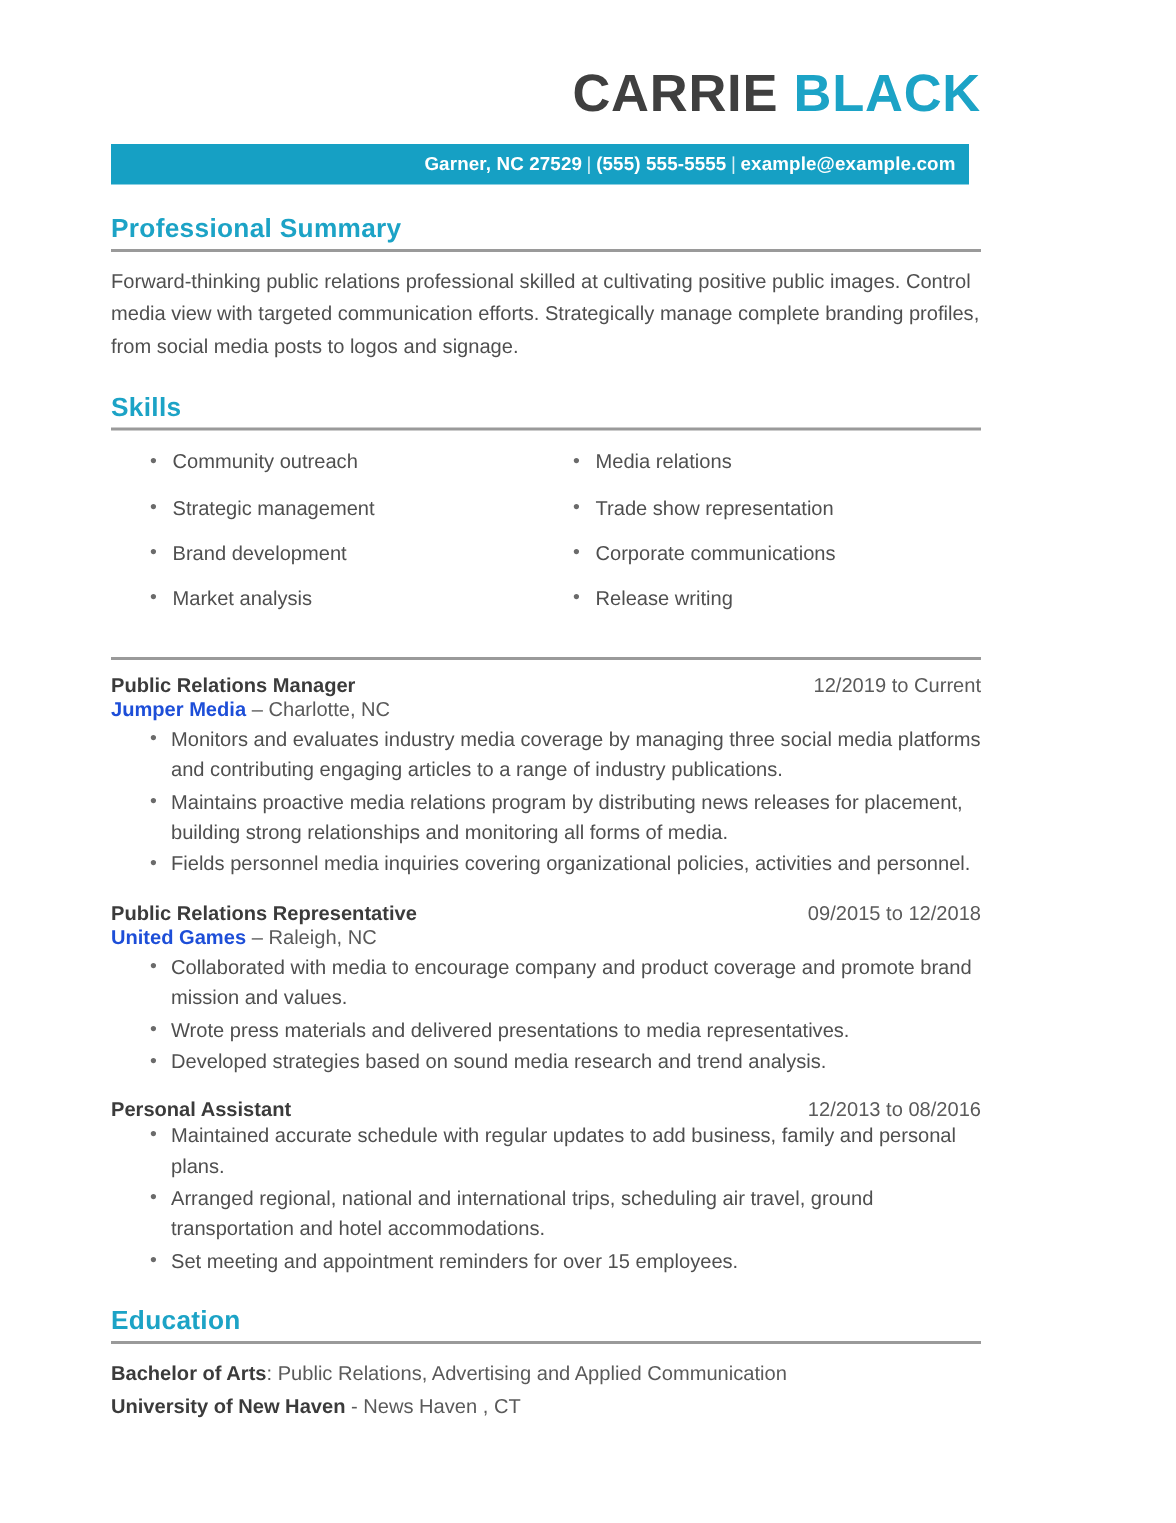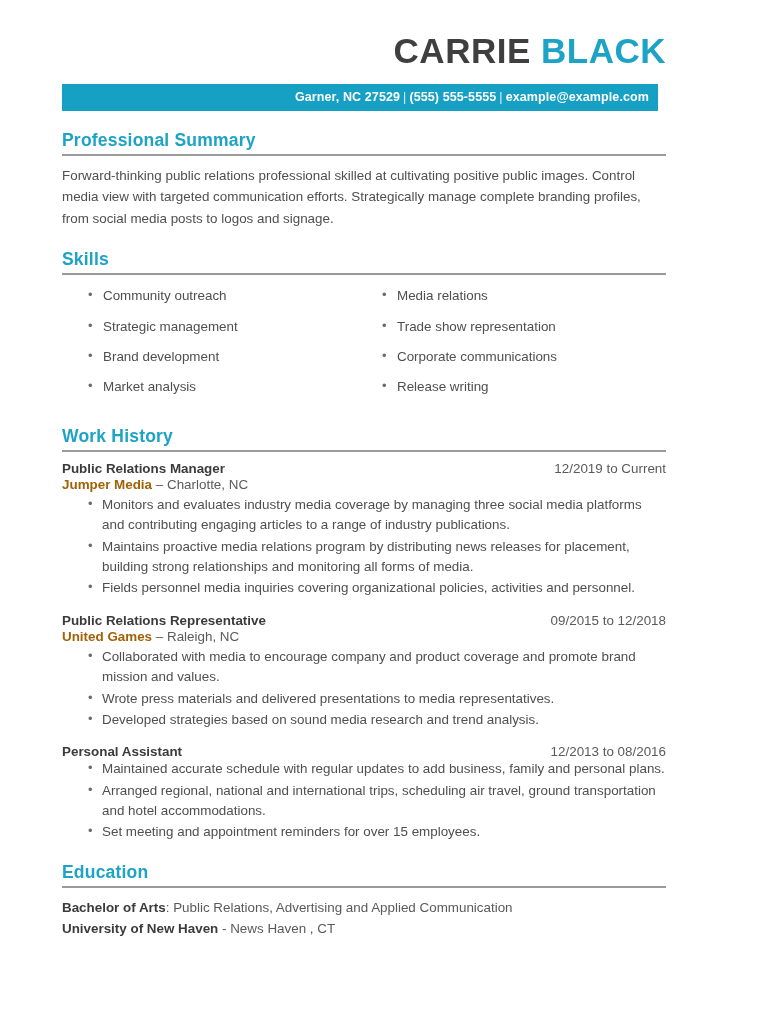--- a/index.html
+++ b/index.html
@@ -14,21 +14,21 @@
     color: #4a4a4a;
     position: relative;
     overflow: hidden;
   }
 
   .page {
     width: 728px;
     height: 1015px;
     background: #ffffff;
     box-sizing: border-box;
-    padding: 4px;
+    padding: 16px;
     position: relative;
   }
 
   
   .header-name {
     text-align: right;
     padding: 28px 58px 0 58px;
     font-size: 35px;
     font-weight: bold;
     letter-spacing: 0.5px;
@@ -131,21 +131,21 @@
     color: #5a5a5a;
     white-space: nowrap;
   }
   .job-company {
     font-size: 13.4px;
     color: #5a5a5a;
     margin-top: 1px;
     margin-bottom: 3px;
   }
   .job-company b {
-    color: #a16207;
+    color: #1d4ed8;
     font-weight: bold;
   }
   ul.job-bullets {
     list-style: none;
     margin: 0;
     padding: 0 0 0 26px;
   }
   ul.job-bullets li {
     font-size: 13.4px;
     line-height: 1.52;
@@ -213,21 +213,20 @@
             <li>Media relations</li>
             <li>Trade show representation</li>
             <li>Corporate communications</li>
             <li>Release writing</li>
           </ul>
         </div>
       </div>
     </div>
 
     <div class="section">
-      <div class="section-title">Work History</div>
       <div class="section-rule"></div>
 
       <div class="job">
         <div class="job-row">
           <span class="job-title">Public Relations Manager</span>
           <span class="job-dates">12/2019 to Current</span>
         </div>
         <div class="job-company">
           <b>Jumper Media</b>
           <span>–</span>

